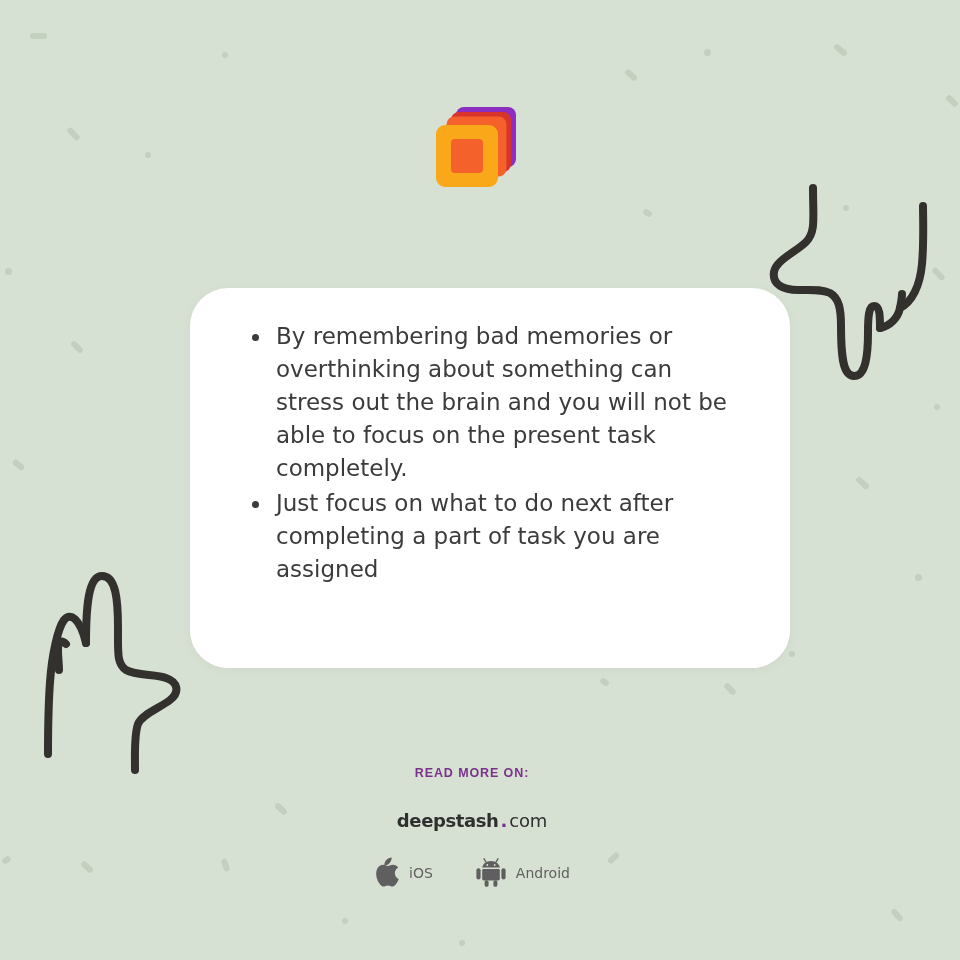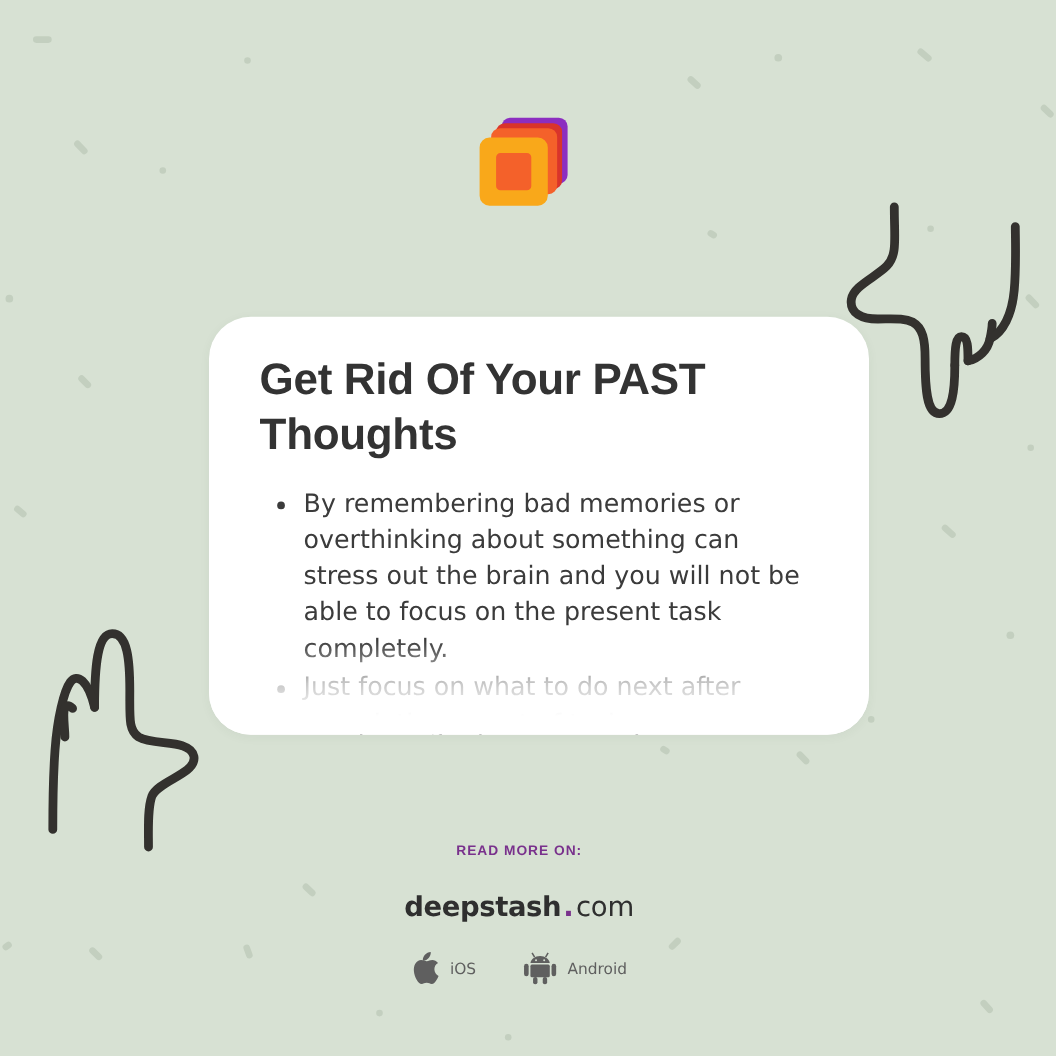--- a/index.html
+++ b/index.html
@@ -125,21 +125,21 @@
   .read-more {
     font-family: "Liberation Sans", sans-serif;
     font-weight: bold;
     font-size: 12.5px;
     letter-spacing: 0.9px;
     color: #79318c;
     margin: 0 0 30px 0;
   }
   .wordmark {
     font-family: "DejaVu Sans", sans-serif;
-    font-size: 25px;
+    font-size: 18px;
     color: #2f2f2f;
     margin: 0 0 26px 0;
     white-space: nowrap;
   }
   .wordmark .ds-name {
     font-weight: bold;
     letter-spacing: -0.4px;
   }
   .wordmark .ds-dot {
     color: #79318c;
@@ -226,21 +226,20 @@
   <div class="hand hand-left">
     <svg width="178" height="220" viewBox="0 0 178 220" xmlns="http://www.w3.org/2000/svg" fill="none" stroke="#33312e" stroke-width="8" stroke-linecap="round" stroke-linejoin="round">
       <path d="M64 85 C64 50 66 18 80 18 C94 18 96 42 96 70 C96 96 95 106 104 112 C114 118 134 116 144 120 C156 124 158 134 148 142 C138 150 120 156 116 166 C112 177 113 196 113 212"></path>
       <path d="M64 85 C58 60 48 54 42 62 C36 70 30 96 28 124 C26 152 26 182 26 196"></path>
       <path d="M44 86 C40 82 36 82 36 92 C36 100 37 106 37 112"></path>
     </svg>
   </div>
 
   <div class="card">
     <div class="card-inner">
-      <h1 class="card-title">Get Rid Of Your PAST Thoughts</h1>
       <ul class="bullets">
         <li>By remembering bad memories or overthinking about something can stress out the brain and you will not be able to focus on the present task completely.</li>
         <li>Just focus on what to do next after completing a part of task you are assigned</li>
       </ul>
     </div>
     <div class="fade-mask"></div>
   </div>
 
   <div class="footer">
     <div class="read-more">READ MORE ON:</div>

